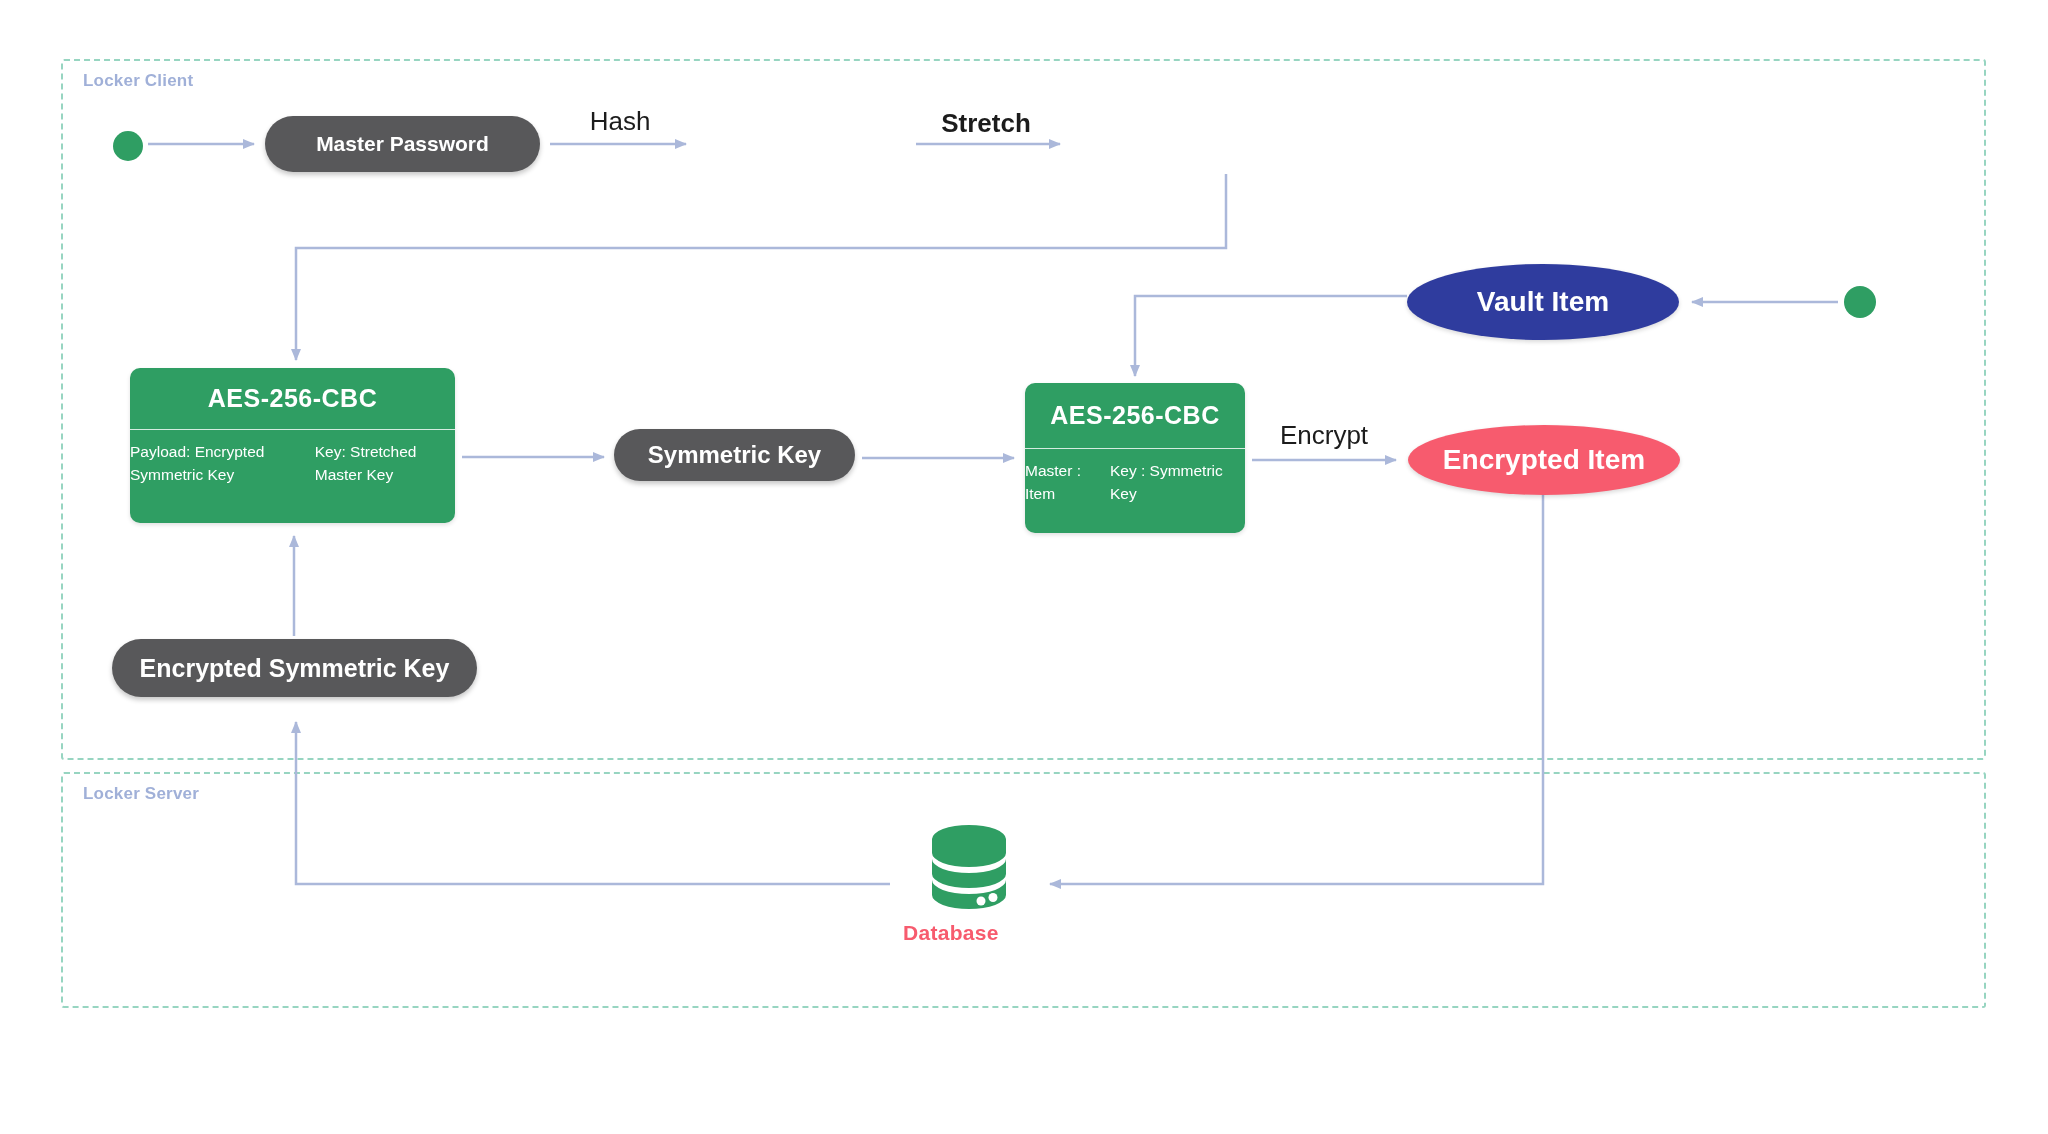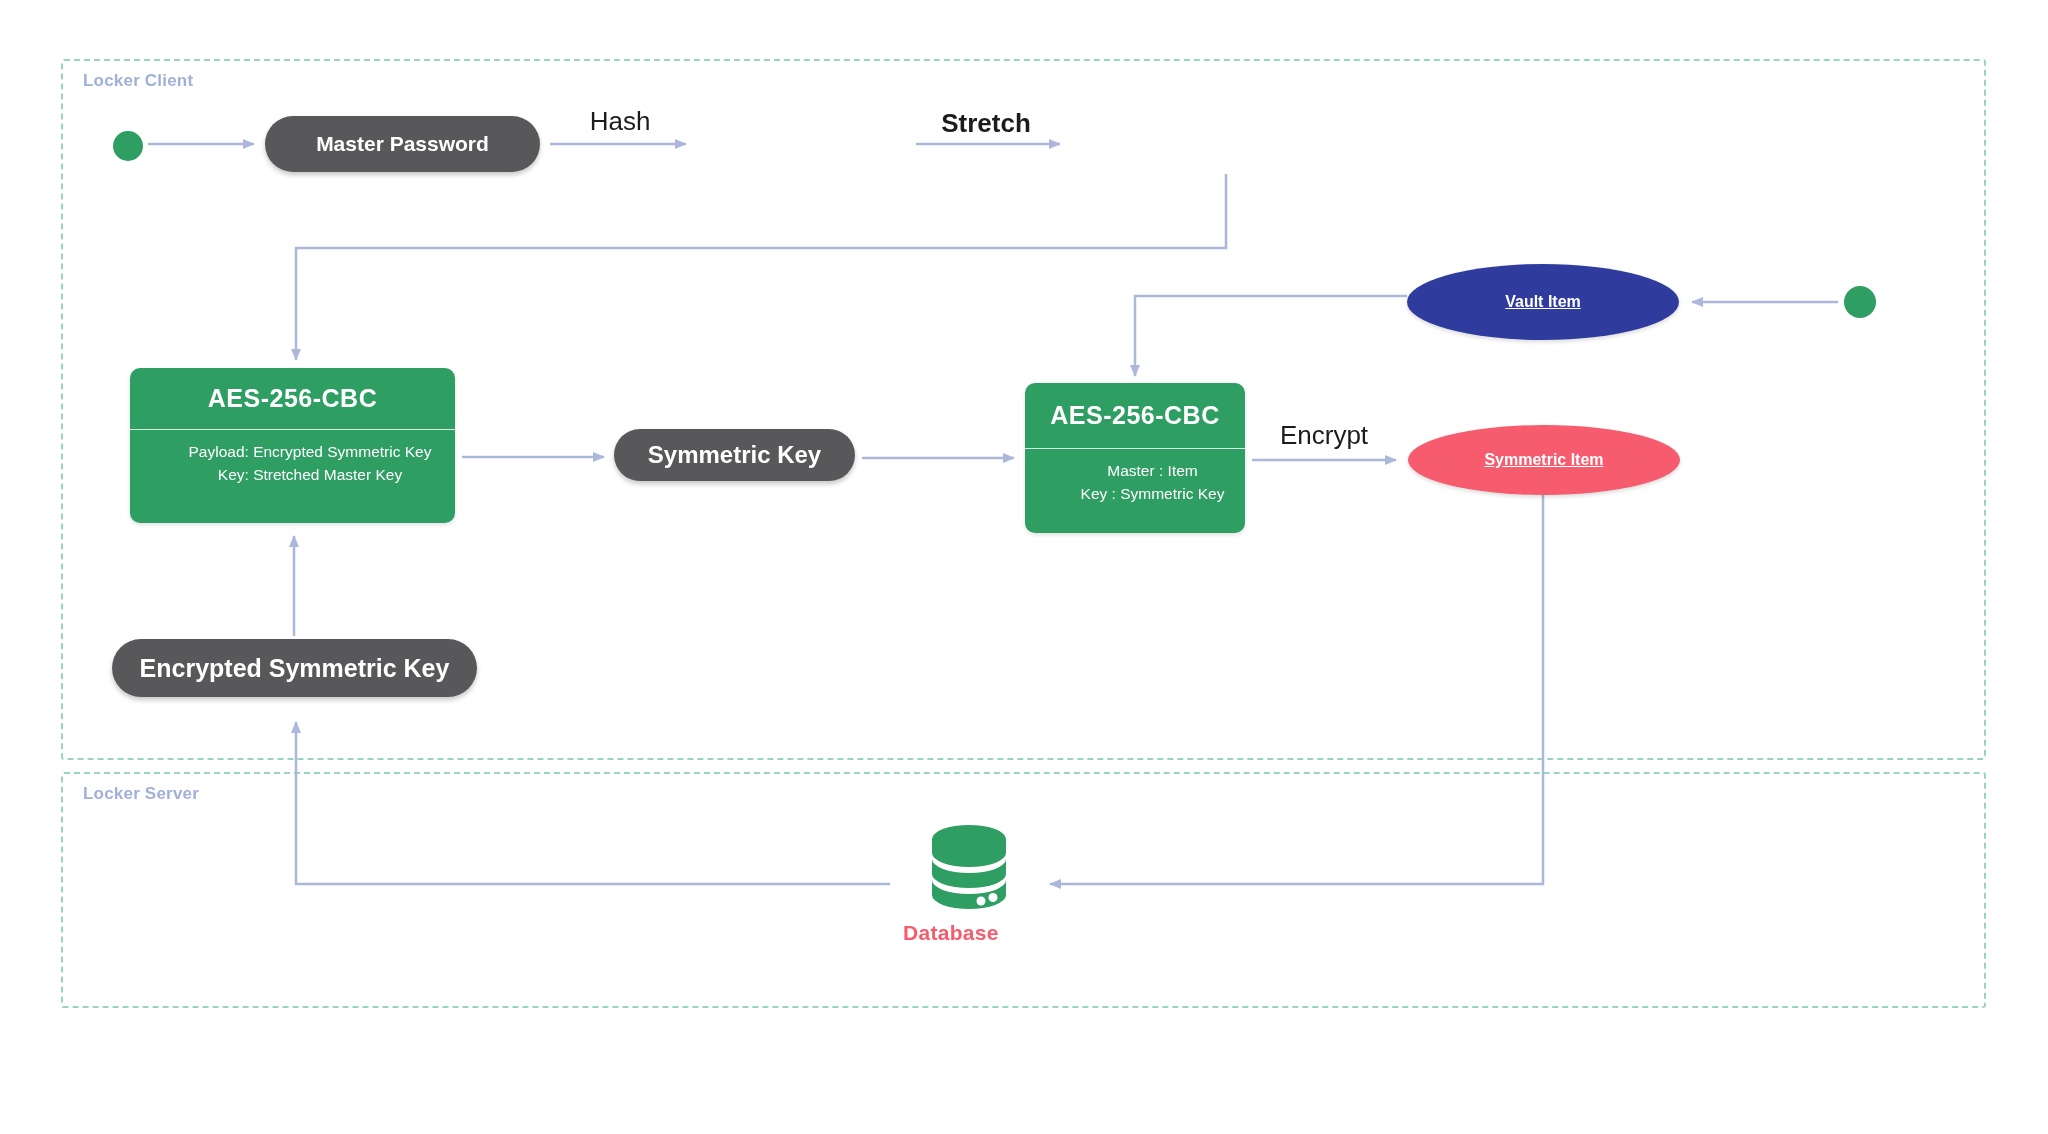--- a/index.html
+++ b/index.html
@@ -24,43 +24,42 @@
   .dot{
     position:absolute;z-index:2;width:30px;height:30px;border-radius:50%;
     background:var(--green,#2f9e63);
   }
   .pill{
     background:var(--dark,#58585a);color:#fff;font-weight:bold;
     border-radius:29px;box-shadow:0 3px 5px rgba(0,0,0,.22);
   }
   .pill-row{top:116px;height:56px;font-size:21px;}
   .ellipse{
-    border-radius:50%;color:#fff;font-weight:bold;font-size:16px;
+    border-radius:50%;color:#fff;font-weight:bold;font-size:28px;
     box-shadow:0 2px 4px rgba(0,0,0,.15);
-    text-decoration:underline;
   }
   .ellipse-vault{left:1407px;top:264px;width:272px;height:76px;background:var(--indigo,#2f3c9e);}
   .ellipse-encrypted{left:1408px;top:425px;width:272px;height:70px;background:var(--pink,#f75b6e);}
 
   .aes{
     position:absolute;z-index:2;background:var(--green,#2f9e63);border-radius:10px;
     color:#fff;box-shadow:0 2px 4px rgba(0,0,0,.12);
   }
   .aes-left{left:130px;top:368px;width:325px;height:155px;}
   .aes-right{left:1025px;top:383px;width:220px;height:150px;}
   .aes-title{
     display:flex;align-items:center;justify-content:center;
     font-size:25px;font-weight:bold;letter-spacing:.5px;
     border-bottom:1.5px solid rgba(255,255,255,.8);
   }
   .aes-left .aes-title{height:61px;}
   .aes-right .aes-title{height:65px;}
   .aes-body{
-    display:flex;flex-direction:column;align-items:center;justify-content:center;
-    font-size:15.5px;line-height:23px;padding-top:10px;margin-left:35px;
+    display:flex;flex-direction:row;align-items:center;justify-content:center;
+    font-size:15.5px;line-height:23px;padding-top:10px;
   }
 
   .edge-label{
     position:absolute;z-index:2;color:var(--edge-label,#1c1c1c);
     font-size:26px;text-align:center;
   }
   .label-hash{left:555px;top:106px;width:130px;}
   .label-stretch{left:916px;top:108px;width:140px;font-weight:bold;}
   .label-encrypt{left:1252px;top:420px;width:144px;}
 
@@ -132,21 +131,21 @@
   <div class="aes aes-right">
     <div class="aes-title">AES-256-CBC</div>
     <div class="aes-body">
       <span>Master : Item</span>
       <span>Key : Symmetric Key</span>
     </div>
   </div>
 
   <div class="edge-label label-encrypt">Encrypt</div>
 
-  <div class="node ellipse ellipse-encrypted">Symmetric Item</div>
+  <div class="node ellipse ellipse-encrypted">Encrypted Item</div>
 
   <div class="node pill" style="left:112px;top:639px;width:365px;height:58px;font-size:25px;">Encrypted Symmetric Key</div>
 
   <div class="db-wrap">
     <svg class="db-icon" width="82" height="92" viewBox="0 0 82 92">
       <path class="db-band" d="M4 16 a37 14 0 0 1 74 0 v14 a37 14 0 0 1 -74 0 z"></path>
       <path class="db-band" d="M4 36 a37 14 0 0 0 74 0 v15 a37 14 0 0 1 -74 0 z"></path>
       <path class="db-band" d="M4 57 a37 14 0 0 0 74 0 v15 a37 14 0 0 1 -74 0 z"></path>
       <circle cx="53" cy="78" r="4.5" fill="#ffffff"></circle>
       <circle cx="65" cy="74.5" r="4.5" fill="#ffffff"></circle>

